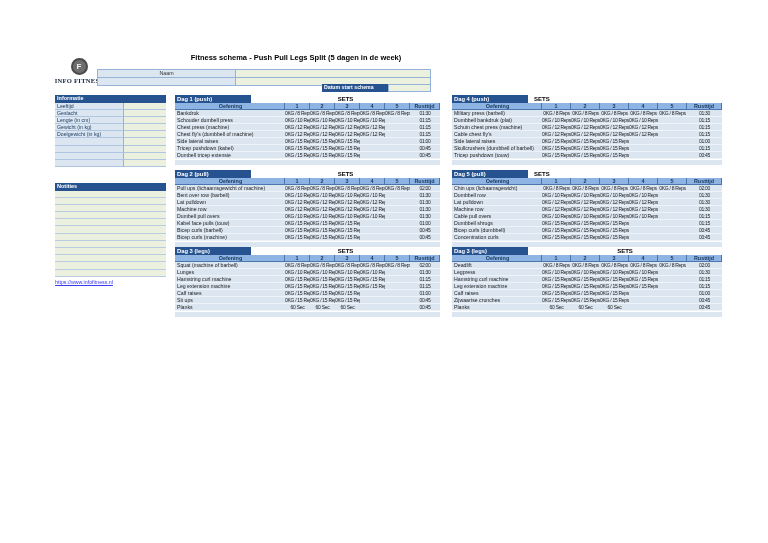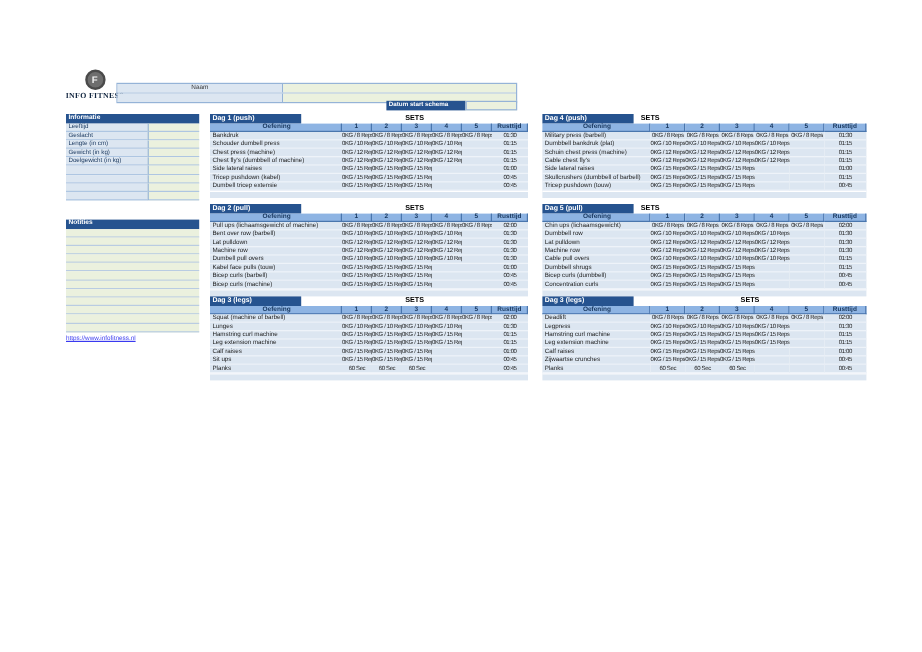--- a/index.html
+++ b/index.html
@@ -64,20 +64,21 @@
   .day.right .c-name{width:90px;}
   .day.right .c-set{width:29px;}
   .day.right .c-rest{width:35px;}
   .d-footer{height:5px;background:#dce6f1;border-top:1px solid #fff;}
 </style>
 </head>
 <body>
 
 <div class="page">
 
+  <div class="sheet-title">Fitness schema - Push Pull Legs Split (5 dagen in de week)</div>
 
   <div class="logo">
     <div class="logo-circle">
       <span>F</span>
     </div>
     <div class="logo-text">INFO FITNESS</div>
   </div>
 
   <div class="naam-box">
     <div class="nrow">

